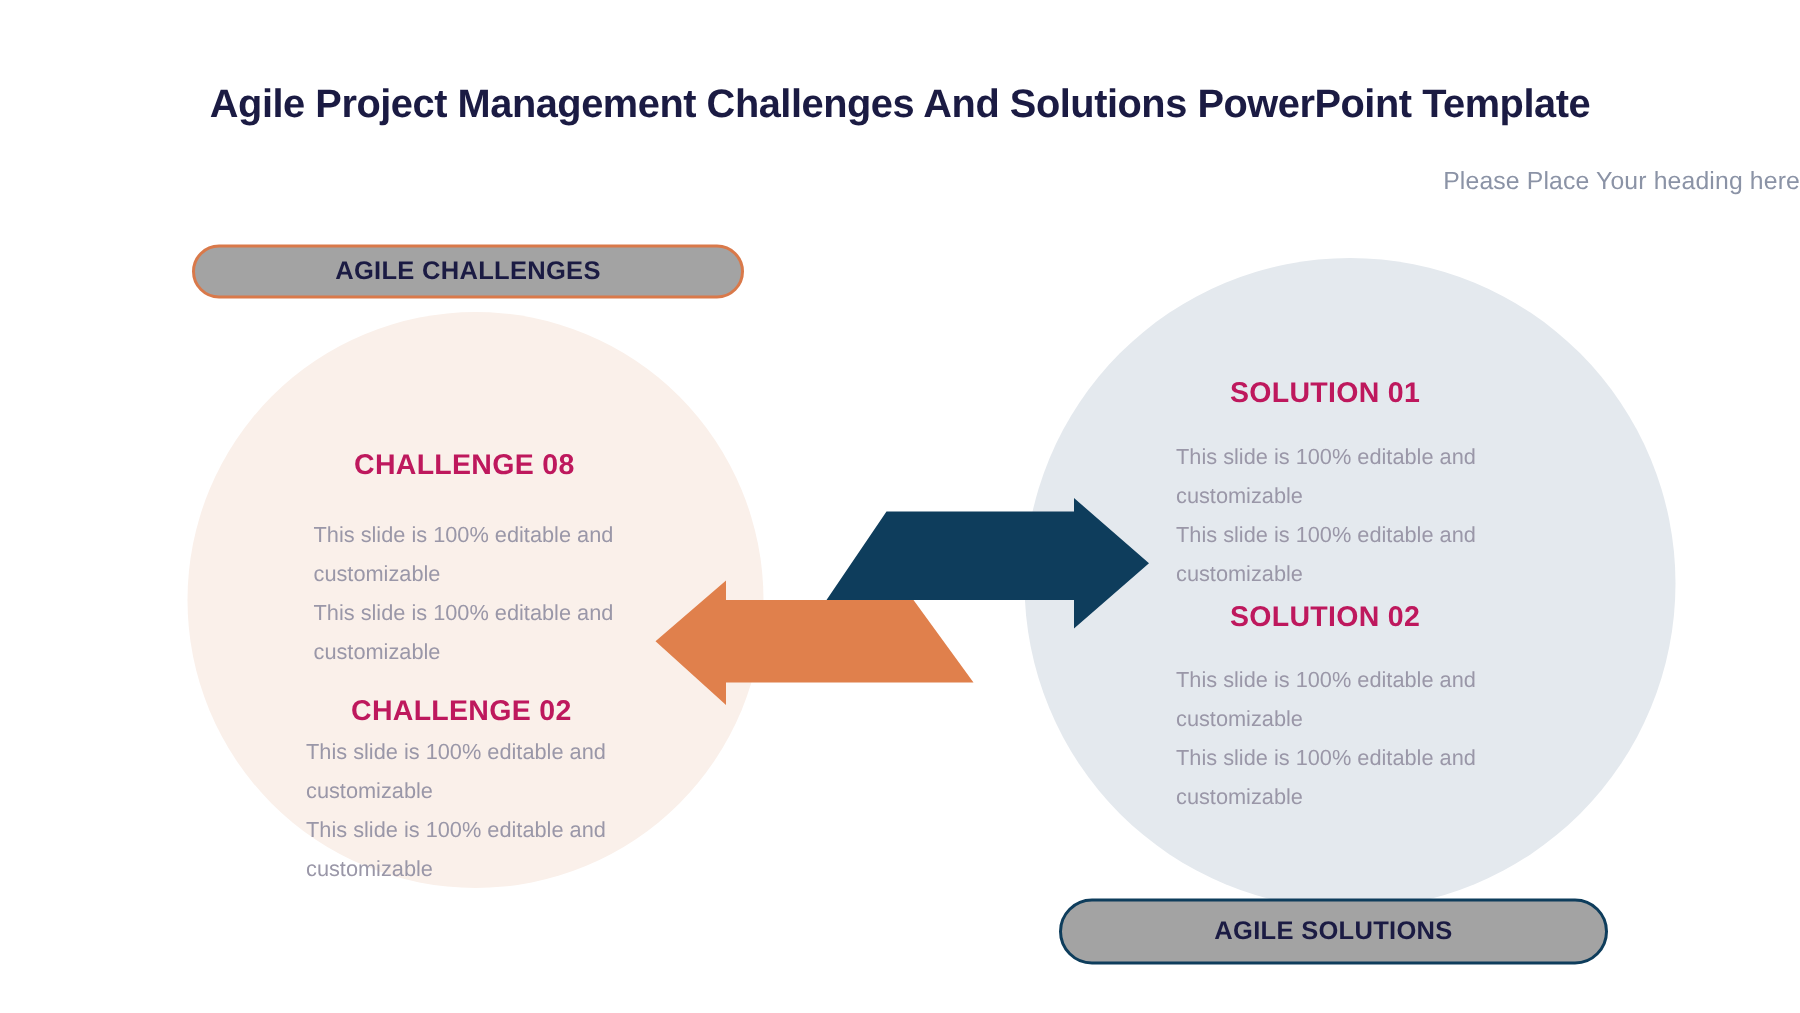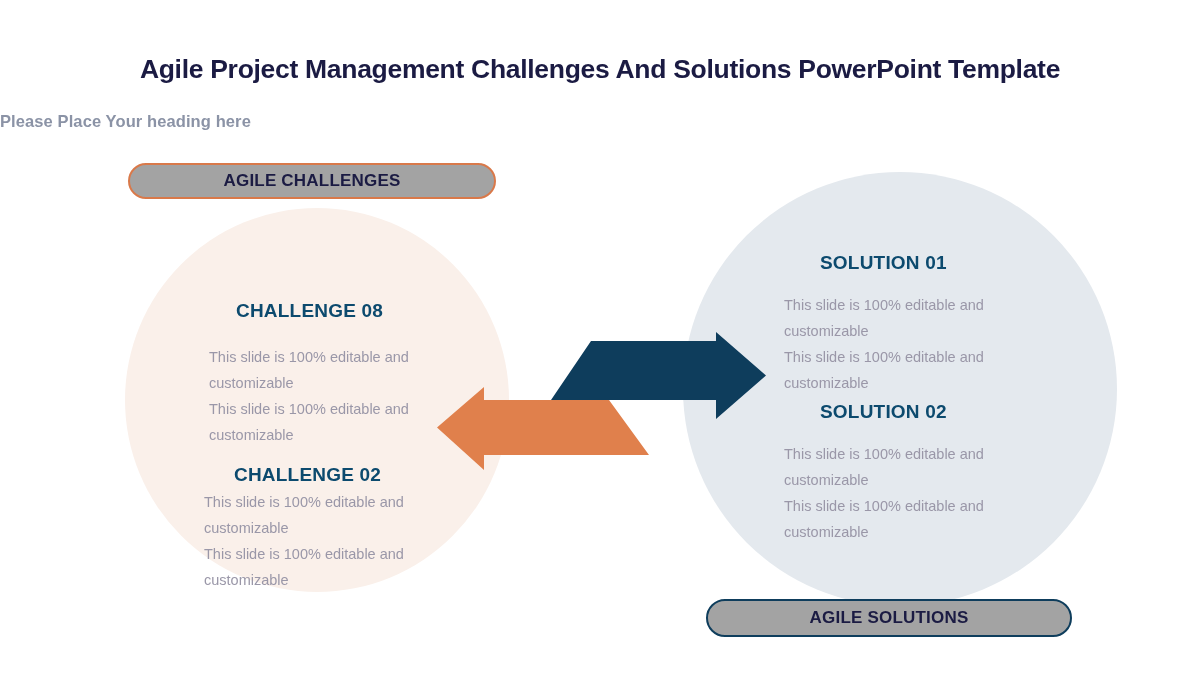--- a/index.html
+++ b/index.html
@@ -33,23 +33,23 @@
     letter-spacing: -0.3px;
     color: #1b1b43;
     white-space: nowrap;
   }
 
   .slide-subtitle {
     position: absolute;
     left: 0;
     top: 112px;
     width: 1200px;
-    text-align: left;
+    text-align: right;
     font-size: 16.5px;
-    font-weight: bold;
+    font-weight: normal;
     color: #8b93a6;
     letter-spacing: 0.1px;
   }
 
   
   .pill {
     position: absolute;
     display: flex;
     align-items: center;
     justify-content: center;
@@ -67,21 +67,21 @@
     top: 163px;
     width: 368px;
     height: 36px;
     border: 2.5px solid #d9794a;
   }
 
   .pill-solutions {
     left: 706px;
     top: 599px;
     width: 366px;
-    height: 38px;
+    height: 44px;
     border: 2.5px solid #0e3d5c;
   }
 
   
   .circle {
     position: absolute;
     border-radius: 50%;
     z-index: 1;
   }
 
@@ -101,21 +101,21 @@
     background: #e4e9ee;
   }
 
   
   .block { position: absolute; z-index: 4; }
 
   .block-heading {
     font-size: 19px;
     font-weight: bold;
     letter-spacing: 0.2px;
-    color: #0c4a6e;
+    color: #be185d;
     white-space: nowrap;
   }
 
   .block-body {
     font-size: 14.5px;
     line-height: 22px;
     color: #9a97a8;
     font-weight: normal;
   }
 

